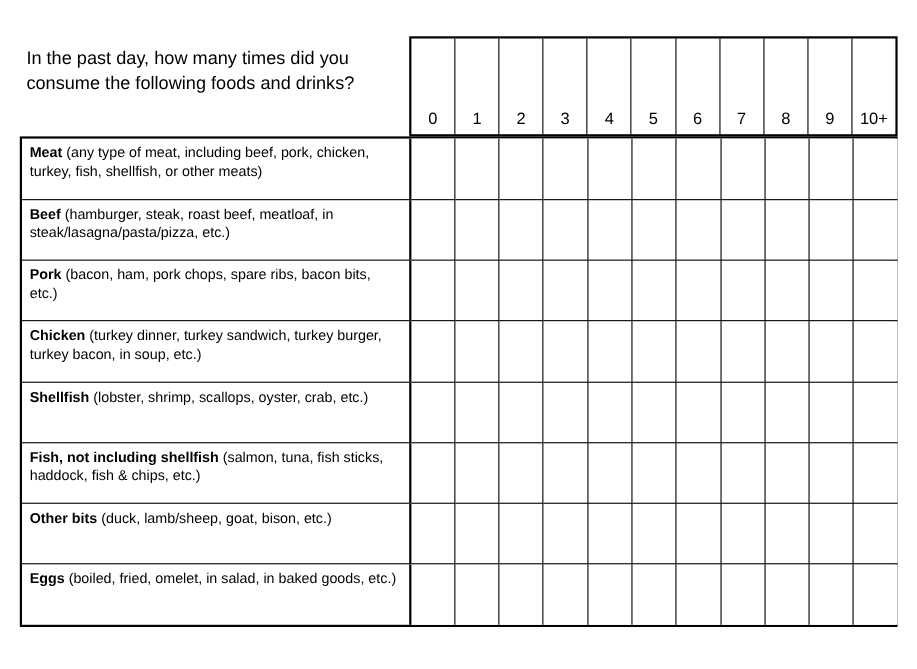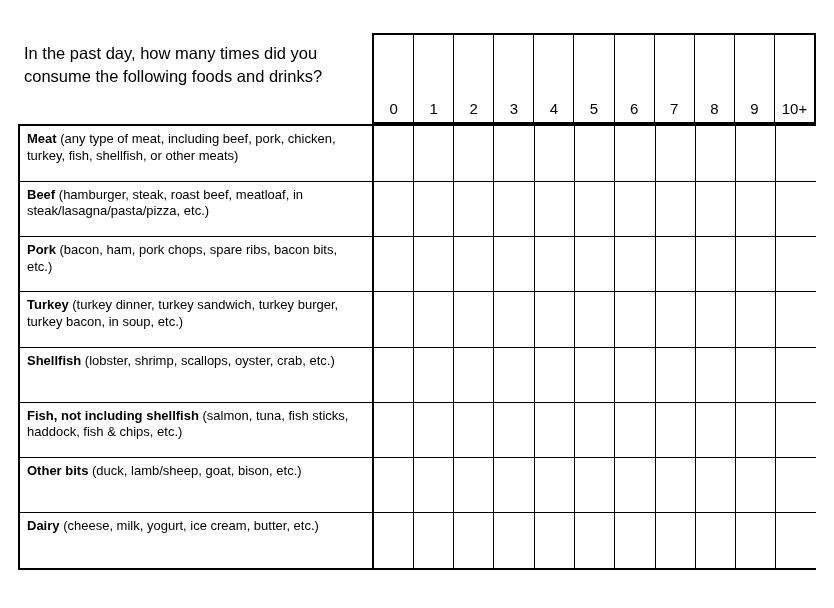--- a/index.html
+++ b/index.html
@@ -176,21 +176,21 @@
             <td class="tick-cell"></td>
             <td class="tick-cell"></td>
             <td class="tick-cell"></td>
             <td class="tick-cell"></td>
             <td class="tick-cell"></td>
             <td class="tick-cell"></td>
             <td class="tick-cell"></td>
             <td class="tick-cell"></td>
           </tr>
           <tr class="food-row">
-            <td class="food-label"><span class="food-name">Turkey</span><span class="food-examples"> (turkey dinner, turkey sandwich, turkey burger, turkey bacon, in soup, etc.)</span></td>
+            <td class="food-label"><span class="food-name">Chicken</span><span class="food-examples"> (turkey dinner, turkey sandwich, turkey burger, turkey bacon, in soup, etc.)</span></td>
             <td class="tick-cell"></td>
             <td class="tick-cell"></td>
             <td class="tick-cell"></td>
             <td class="tick-cell"></td>
             <td class="tick-cell"></td>
             <td class="tick-cell"></td>
             <td class="tick-cell"></td>
             <td class="tick-cell"></td>
             <td class="tick-cell"></td>
             <td class="tick-cell"></td>
@@ -232,21 +232,21 @@
             <td class="tick-cell"></td>
             <td class="tick-cell"></td>
             <td class="tick-cell"></td>
             <td class="tick-cell"></td>
             <td class="tick-cell"></td>
             <td class="tick-cell"></td>
             <td class="tick-cell"></td>
             <td class="tick-cell"></td>
           </tr>
           <tr class="food-row">
-            <td class="food-label"><span class="food-name">Dairy</span><span class="food-examples"> (cheese, milk, yogurt, ice cream, butter, etc.)</span></td>
+            <td class="food-label"><span class="food-name">Eggs</span><span class="food-examples"> (boiled, fried, omelet, in salad, in baked goods, etc.)</span></td>
             <td class="tick-cell"></td>
             <td class="tick-cell"></td>
             <td class="tick-cell"></td>
             <td class="tick-cell"></td>
             <td class="tick-cell"></td>
             <td class="tick-cell"></td>
             <td class="tick-cell"></td>
             <td class="tick-cell"></td>
             <td class="tick-cell"></td>
             <td class="tick-cell"></td>

